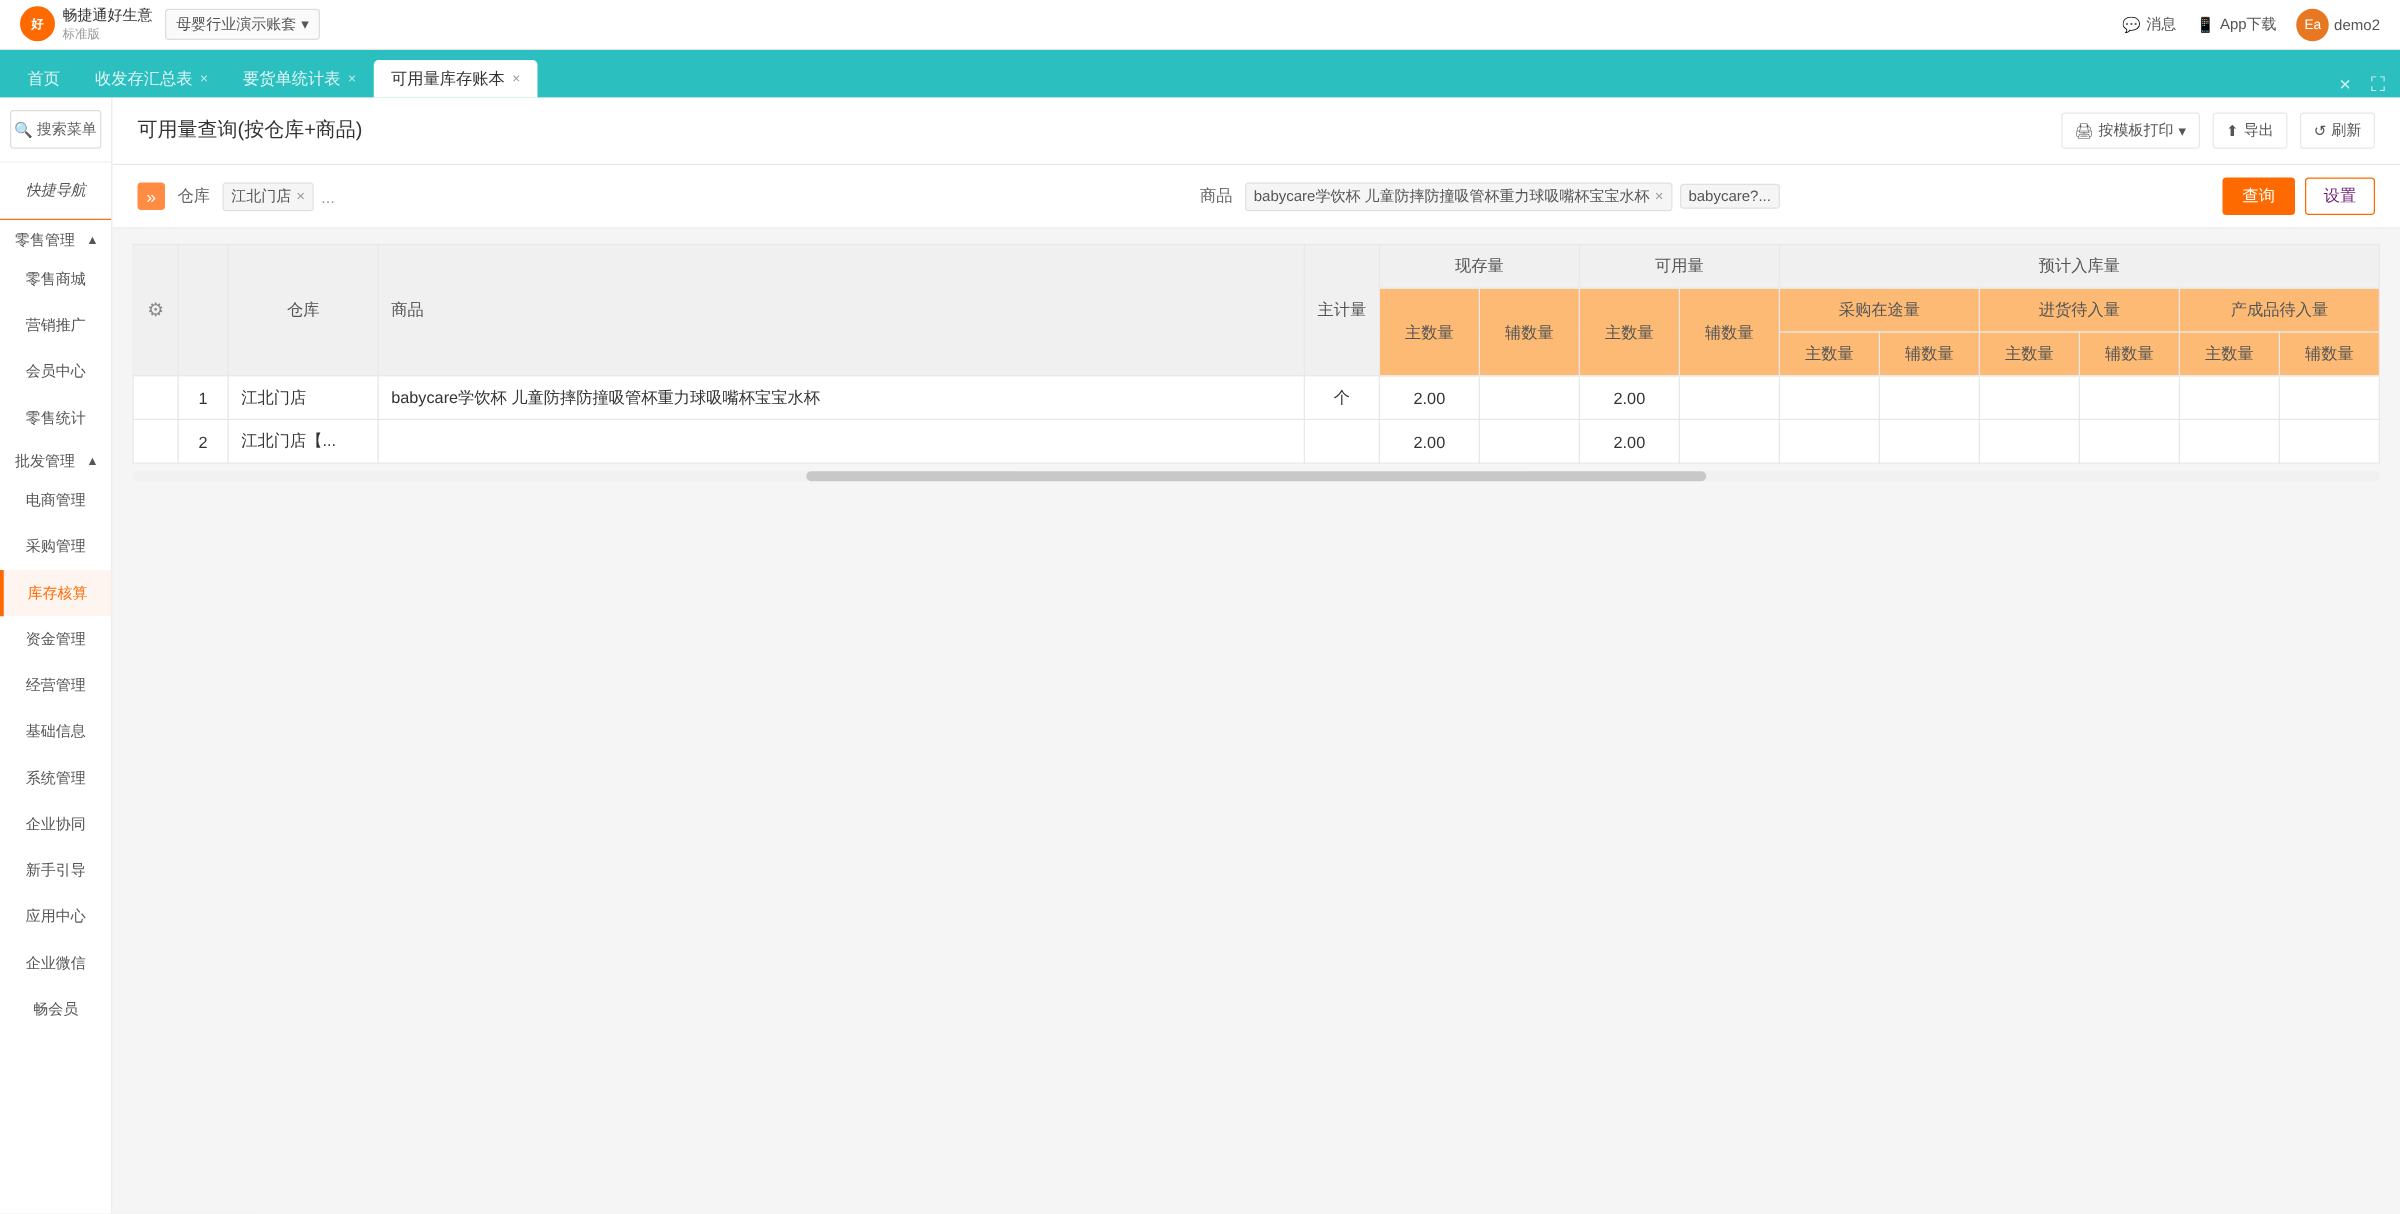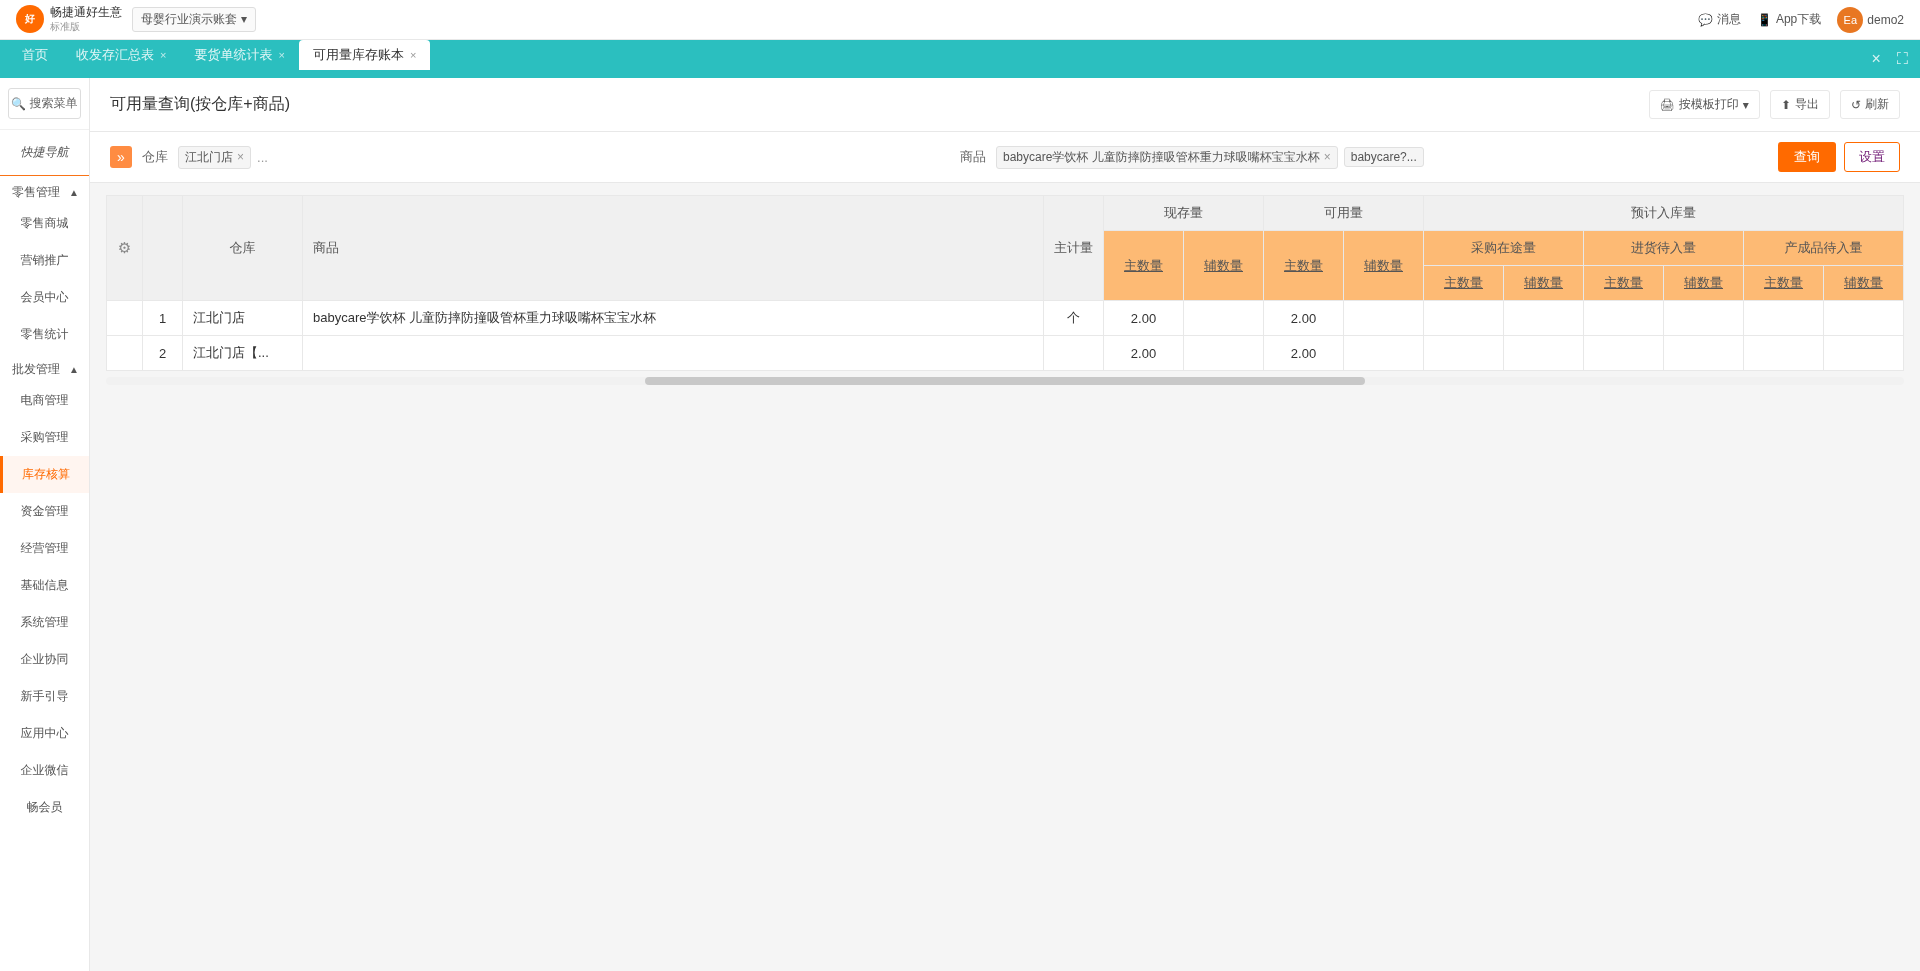--- a/index.html
+++ b/index.html
@@ -24,20 +24,21 @@
     .industry-selector { display: flex; align-items: center; gap: 4px; border: 1px solid #ddd; border-radius: 3px; padding: 3px 8px; cursor: pointer; font-size: 12px; color: #555; background: #fafafa; }
     .top-bar-right { display: flex; align-items: center; gap: 16px; }
     .top-bar-right-item { display: flex; align-items: center; gap: 4px; cursor: pointer; color: #555; font-size: 12px; }
     .avatar { width: 26px; height: 26px; border-radius: 50%; background: #e87722; display: flex; align-items: center; justify-content: center; color: white; font-size: 11px; }
 
     
     .tab-bar {
       height: 38px;
       background: #2bbfbf;
       display: flex;
+      align-items: flex-end;
       padding: 0 8px;
       flex-shrink: 0;
     }
     .tab {
       height: 30px;
       padding: 0 14px;
       display: flex;
       align-items: center;
       gap: 6px;
       cursor: pointer;
@@ -140,21 +141,21 @@
     .data-table { width: 100%; border-collapse: collapse; background: #fff; font-size: 13px; flex-shrink: 0; }
     .data-table th, .data-table td { border: 1px solid #e8e8e8; padding: 8px 10px; text-align: center; white-space: nowrap; }
     .data-table th { background: #fdba74; color: #555; font-weight: normal; }
     .data-table thead tr:first-child th { background: #f0f0f0; }
     .data-table td { color: #333; }
     .col-settings { width: 36px; }
     .col-no { width: 40px; }
     .col-warehouse { width: 120px; }
     .col-goods { min-width: 280px; text-align: left !important; }
     .col-unit { width: 60px; }
-    .col-num { width: 80px; text-decoration: underline; }
+    .col-num { width: 80px; }
     ::-webkit-scrollbar { width: 6px; height: 6px; }
     ::-webkit-scrollbar-track { background: #f1f1f1; }
     ::-webkit-scrollbar-thumb { background: #c1c1c1; border-radius: 3px; }
 
     .settings-gear { font-size: 15px; color: #888; cursor: pointer; }
   </style>
 </head>
 <body>
 
 <div class="top-bar">

